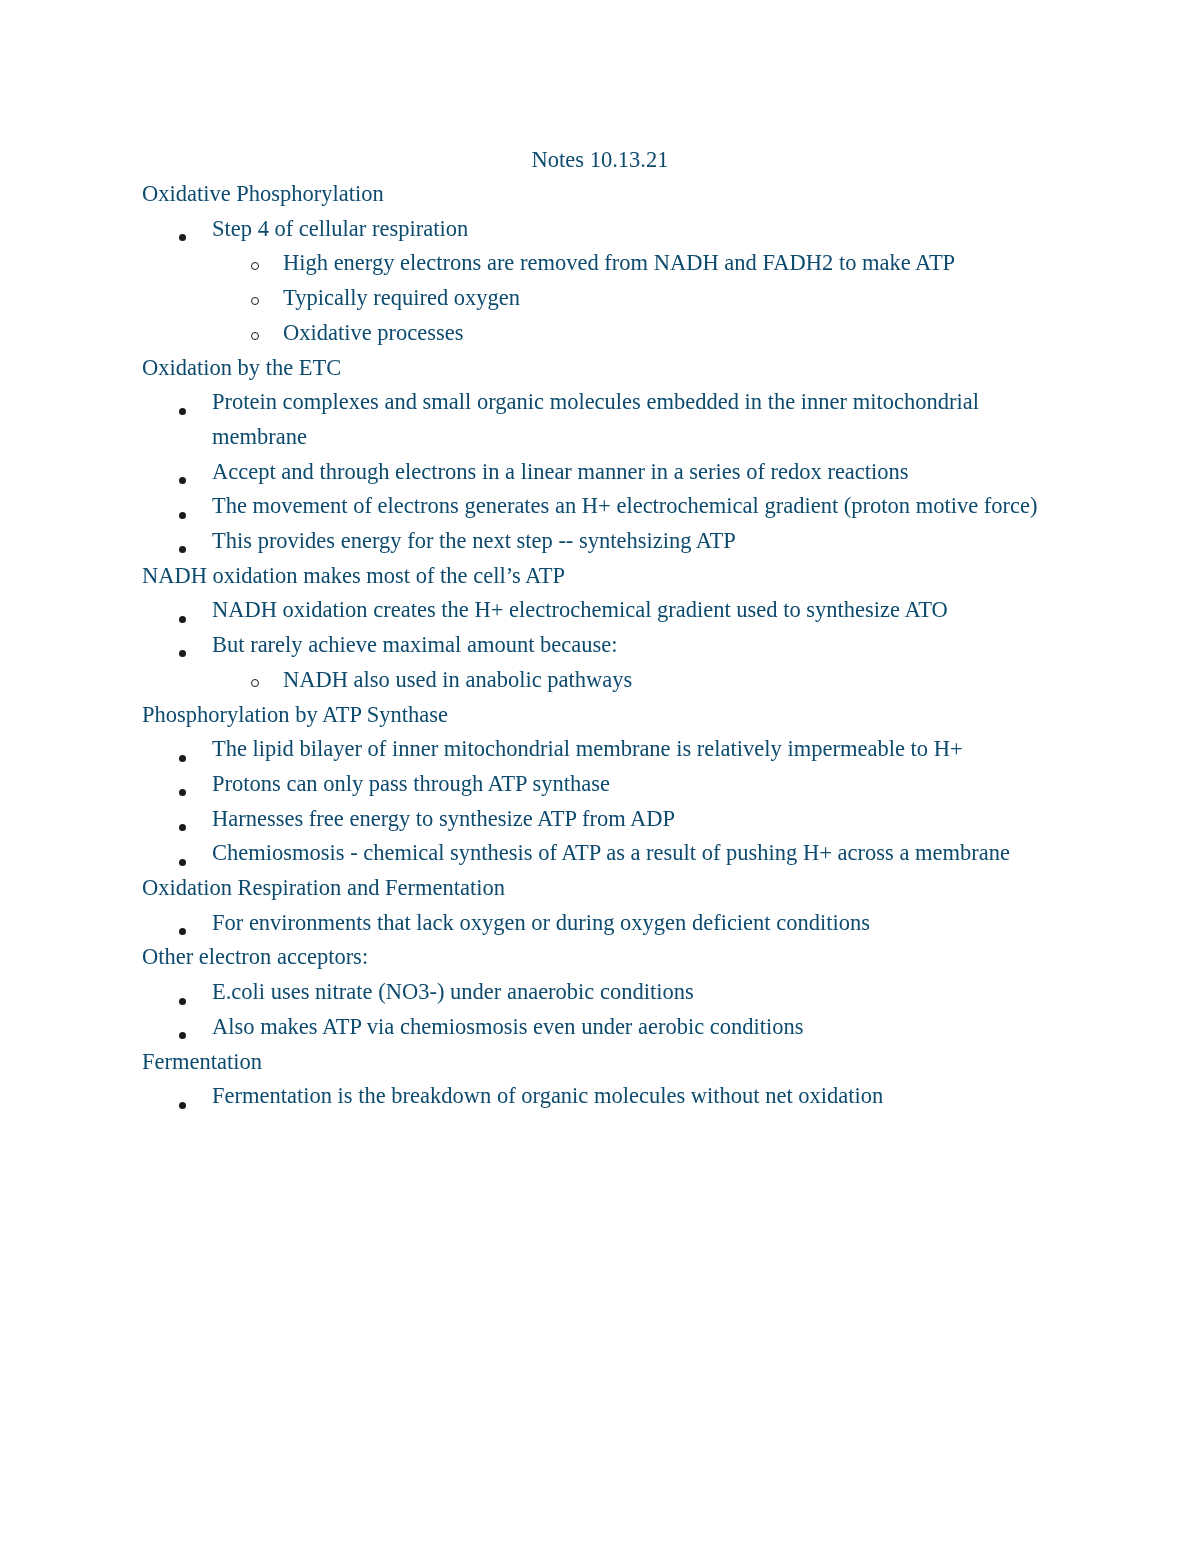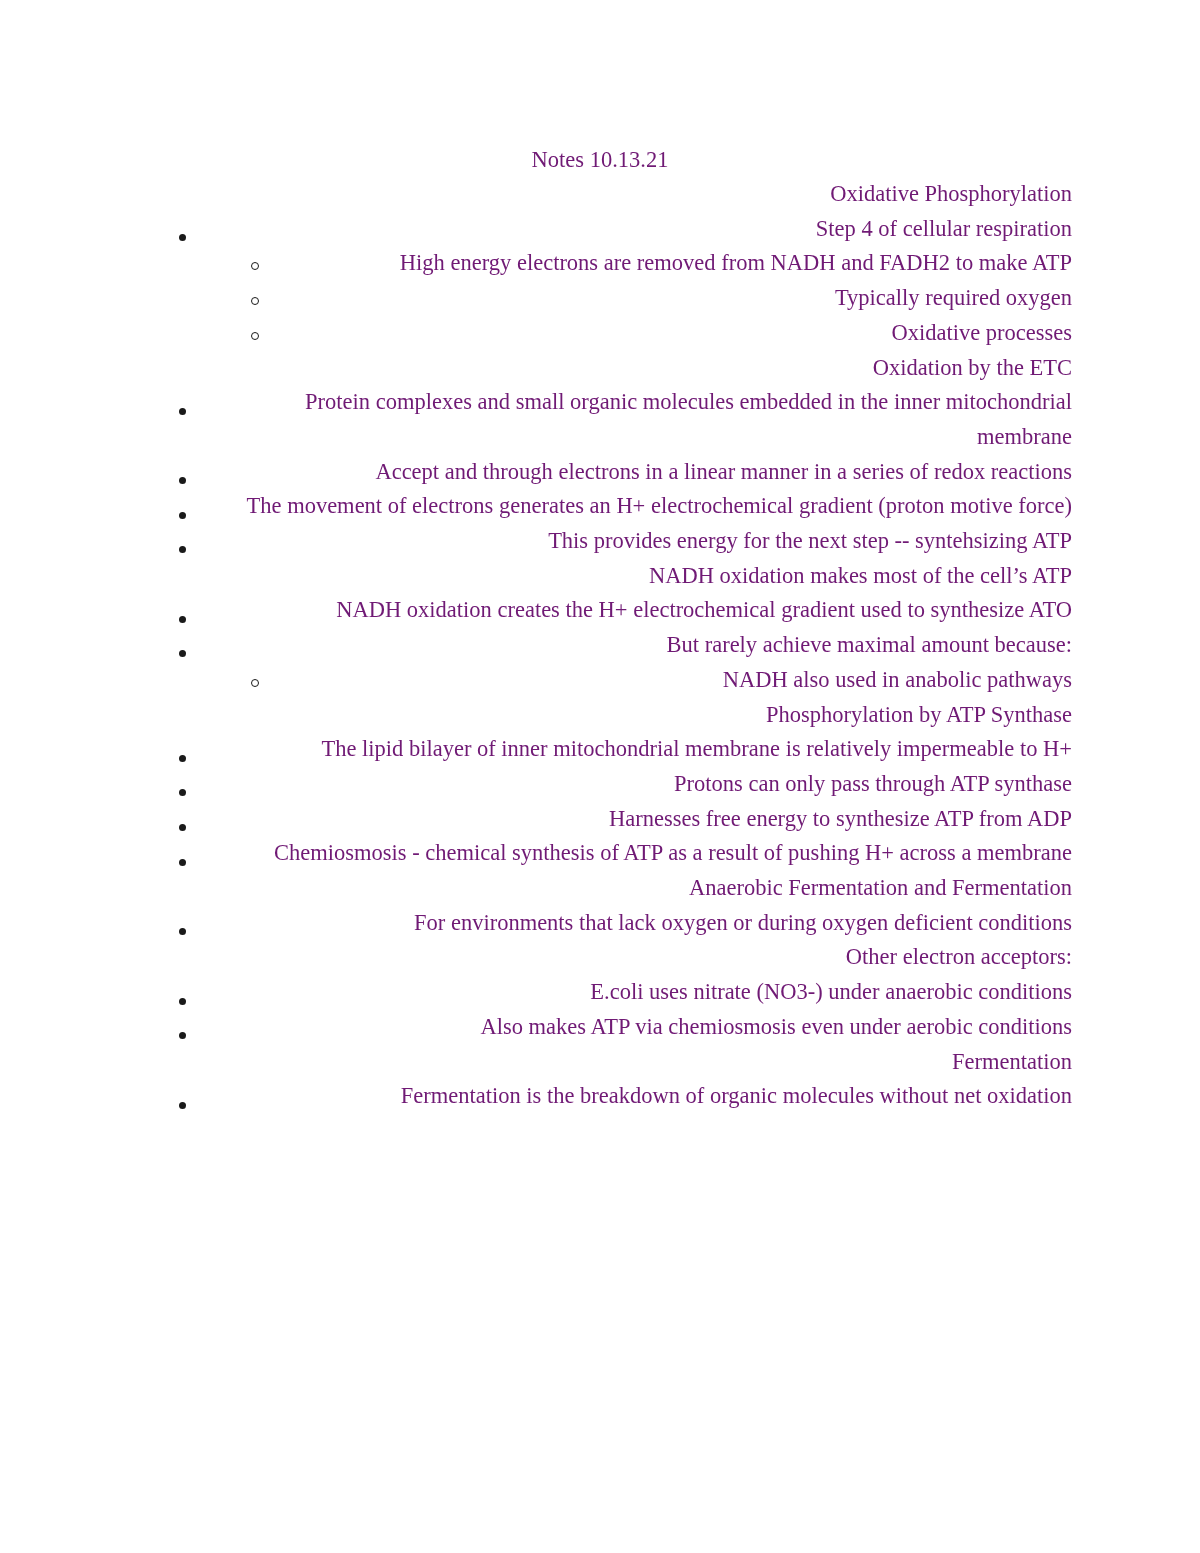--- a/index.html
+++ b/index.html
@@ -1,26 +1,26 @@
 <!DOCTYPE html>
 <html><head>
 <meta charset="utf-8">
 <style>
   html, body { margin: 0; padding: 0; background: #ffffff; }
   body { width: 1200px; height: 1553px; position: relative; overflow: hidden; }
   .page {
     position: absolute; left: 0; top: 0; width: 1200px; height: 1553px;
     font-family: "Liberation Serif", "DejaVu Serif", serif;
-    font-size: 22.5px; color: #701a75;
+    font-size: 22.5px; color: #0c4a6e;
   }
   .title {
     position: absolute; top: 143px; left: 0; width: 1200px; text-align: center;
     line-height: 34.7px; margin: 0;
   }
-  .content { position: absolute; top: 177px; left: 142px; width: 930px; text-align: right; }
+  .content { position: absolute; top: 177px; left: 142px; width: 930px; }
   .line { line-height: 34.7px; margin: 0; }
   .heading { padding-left: 0; }
   .b1 { position: relative; padding-left: 70px; }
   .b2 { position: relative; padding-left: 141px; }
   .bullet { position: absolute; top: 0; }
   .b1 .bullet { left: 37px; }
   .b2 .bullet { left: 109px; }
   .dot {
     display: inline-block; width: 7px; height: 7px; border-radius: 50%;
     background: #1a1a1a; vertical-align: middle; margin-top: 14px;
@@ -94,21 +94,21 @@
         <span class="txt">Protons can only pass through ATP synthase</span>
       </div>
       <div class="line b1">
         <span class="bullet"><span class="dot"></span></span>
         <span class="txt">Harnesses free energy to synthesize ATP from ADP</span>
       </div>
       <div class="line b1">
         <span class="bullet"><span class="dot"></span></span>
         <span class="txt">Chemiosmosis - chemical synthesis of ATP as a result of pushing H+ across a membrane</span>
       </div>
-      <p class="line heading">Anaerobic Fermentation and Fermentation</p>
+      <p class="line heading">Oxidation Respiration and Fermentation</p>
       <div class="line b1">
         <span class="bullet"><span class="dot"></span></span>
         <span class="txt">For environments that lack oxygen or during oxygen deficient conditions</span>
       </div>
       <p class="line heading">Other electron acceptors:</p>
       <div class="line b1">
         <span class="bullet"><span class="dot"></span></span>
         <span class="txt">E.coli uses nitrate (NO3-) under anaerobic conditions</span>
       </div>
       <div class="line b1">

